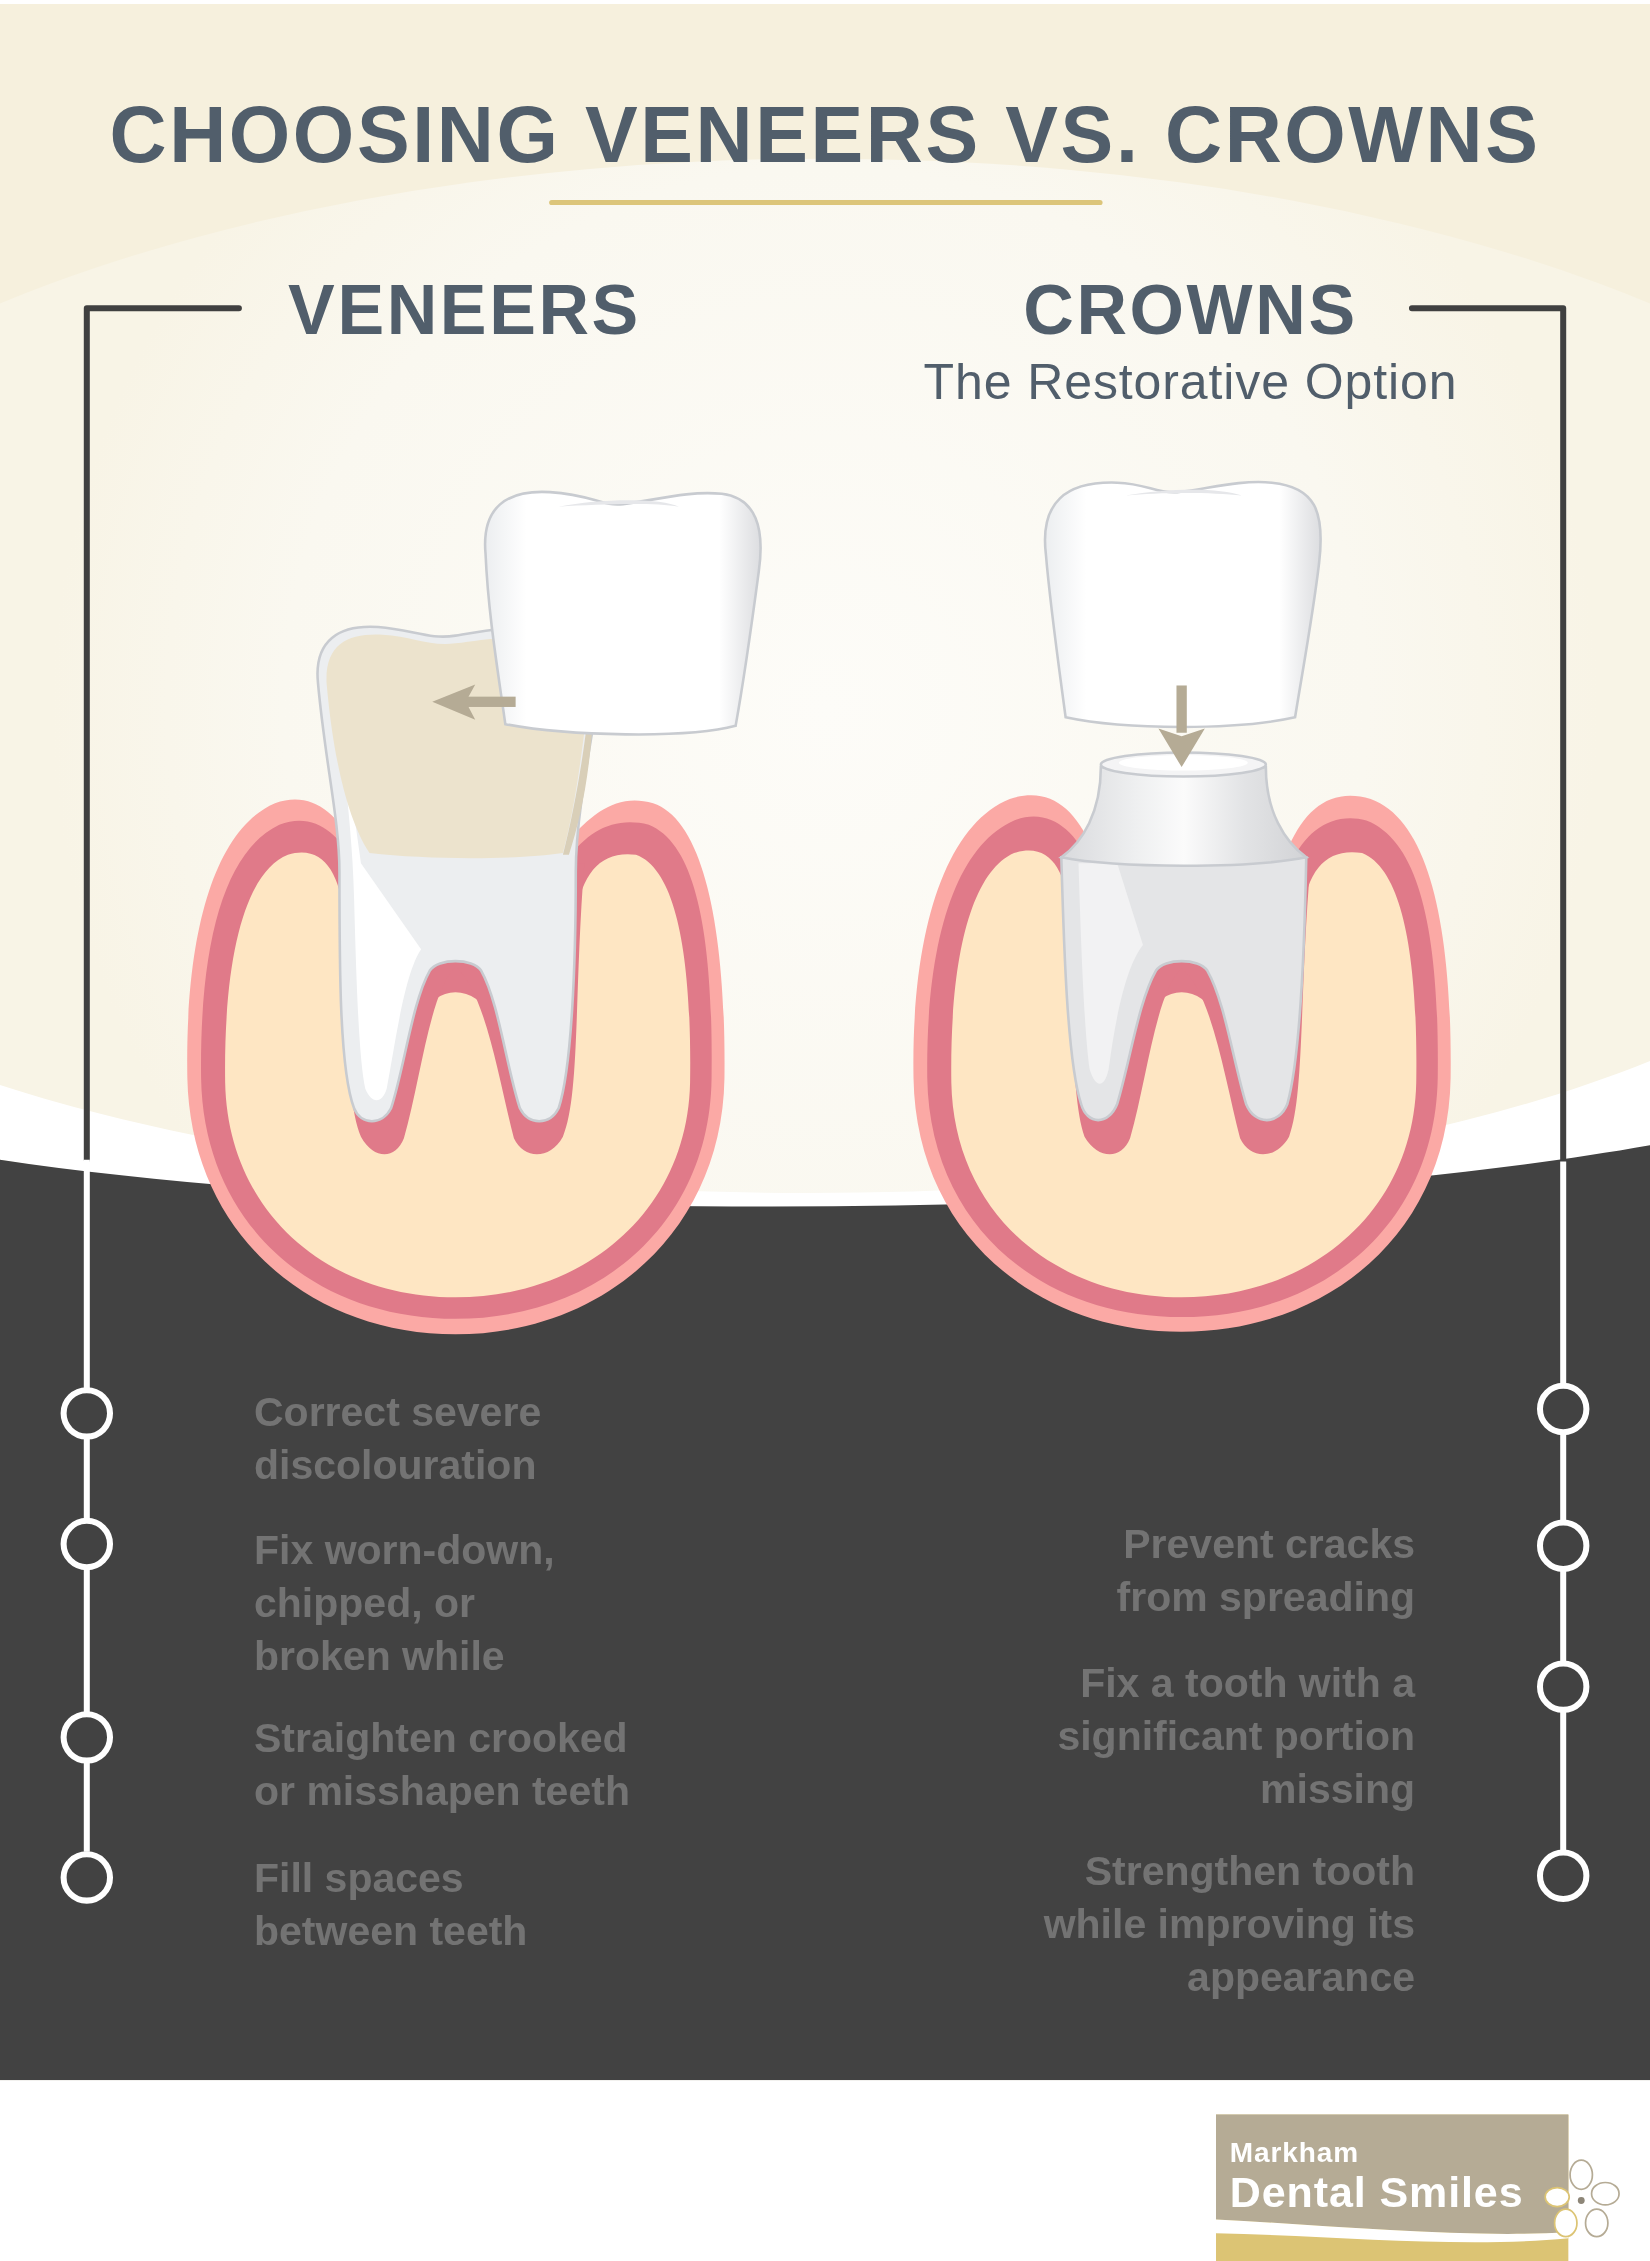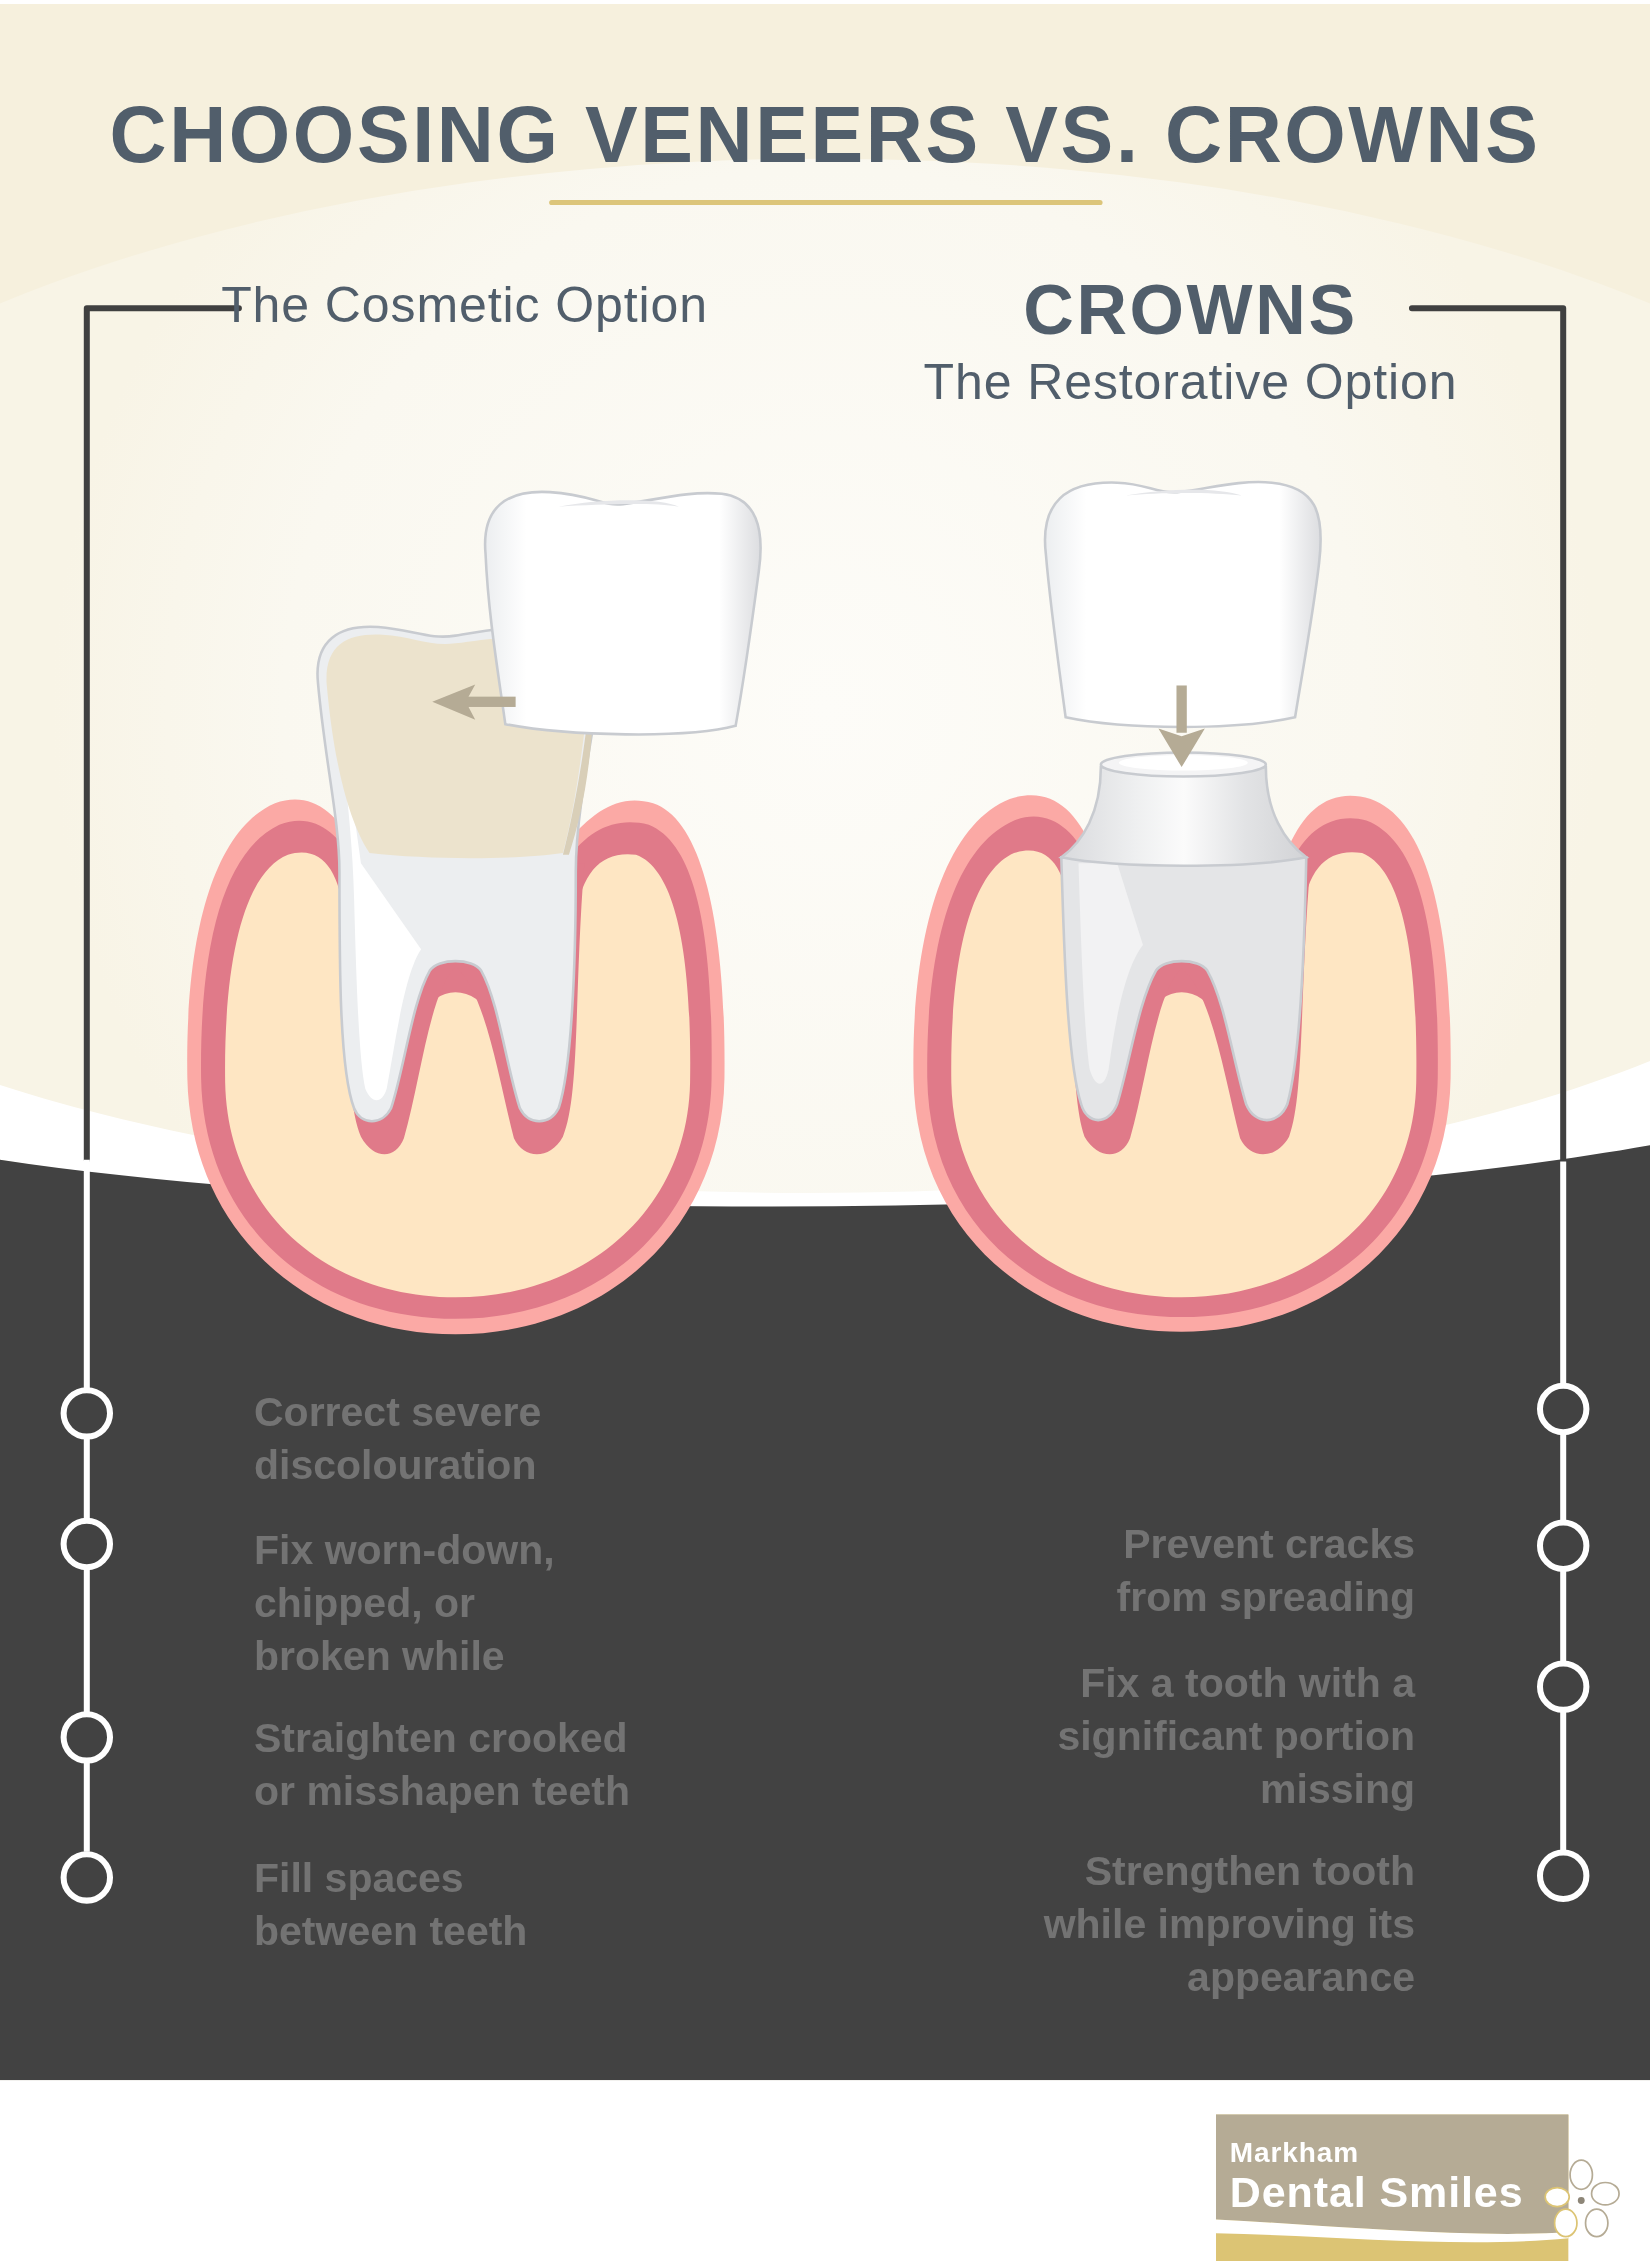--- a/index.html
+++ b/index.html
@@ -154,21 +154,21 @@
         <ellipse cx="-18" cy="26" rx="13" ry="16"></ellipse>
         <ellipse cx="-28" cy="-4" rx="14" ry="11"></ellipse>
       </g>
       <circle cx="0" cy="0" r="4" fill="#8d8678"></circle>
     </g>
   </svg>
 
   <h1 class="title">CHOOSING VENEERS VS. CROWNS</h1>
 
   <div class="col-head col-left">
-    <div class="sub">The Cosmetic Option</div>
+    <div class="name">VENEERS</div>
   </div>
 
   <div class="col-head col-right">
     <div class="name">CROWNS</div>
     <div class="sub">The Restorative Option</div>
   </div>
 
   <div class="item left" style="top:1382px">Correct severe
 discolouration</div>
   <div class="item left" style="top:1520px">Fix worn-down,

